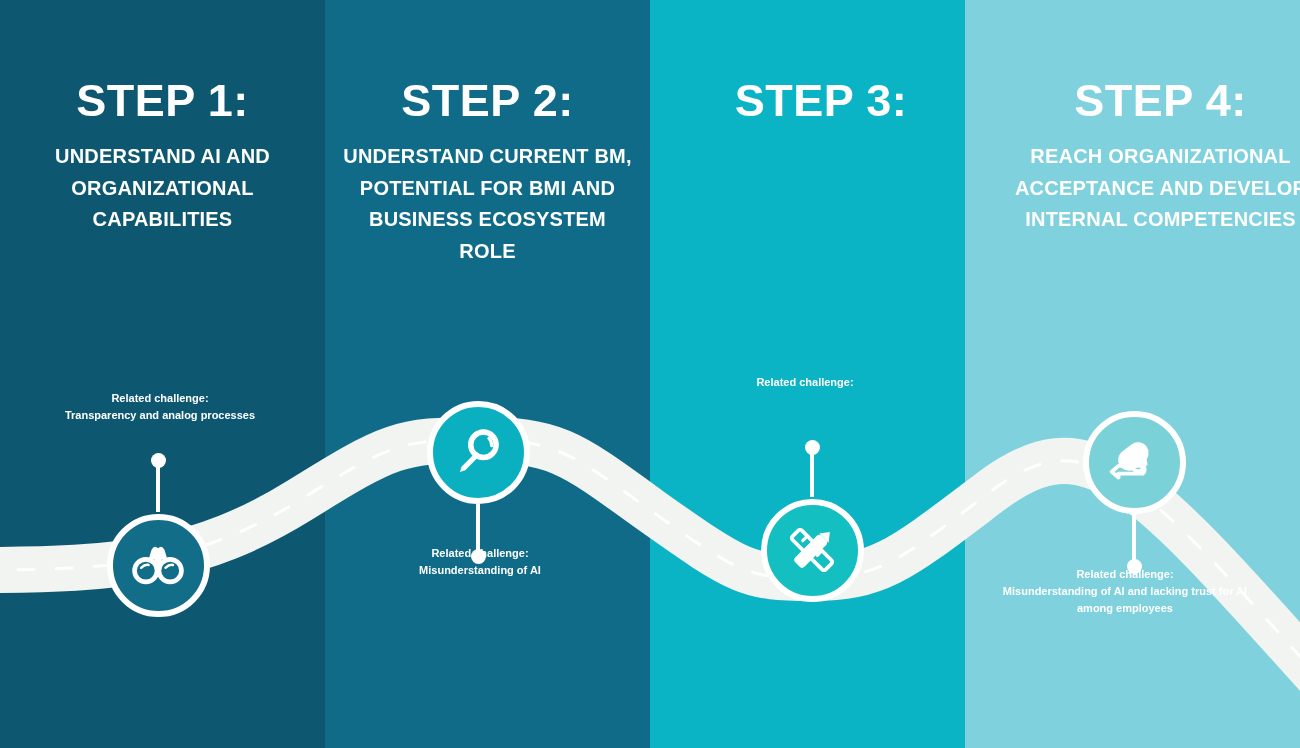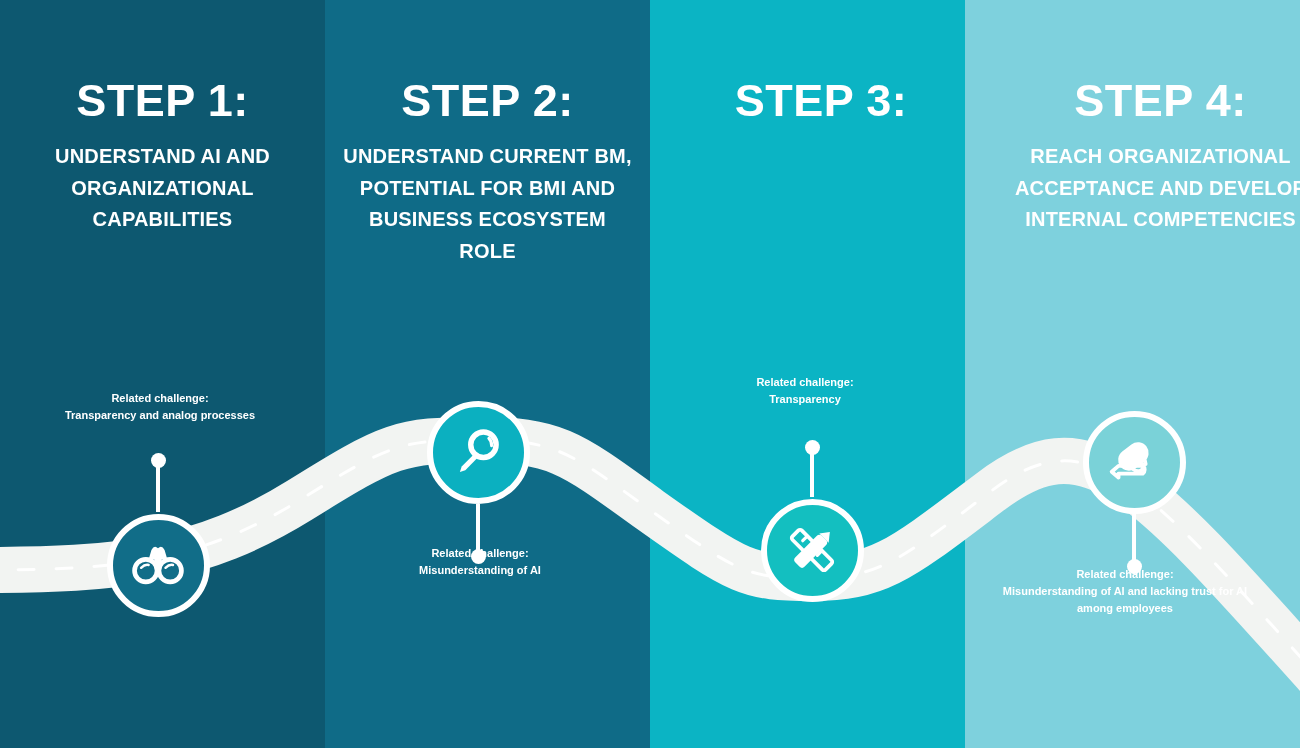--- a/index.html
+++ b/index.html
@@ -154,21 +154,20 @@
     <span class="c-text">Transparency and analog processes</span>
   </div>
 
   <div class="challenge" style="left: 360px; width: 240px; top: 545px; color: rgb(255, 255, 255);">
     <span class="c-label">Related challenge:</span>
     <span class="c-text">Misunderstanding of AI</span>
   </div>
 
   <div class="challenge" style="left: 700px; width: 210px; top: 374px; color: rgb(255, 255, 255);">
     <span class="c-label">Related challenge:</span>
-    <span class="c-text">Transparency</span>
   </div>
 
   <div class="challenge" style="left: 1000px; width: 250px; top: 566px; color: rgb(255, 255, 255);">
     <span class="c-label">Related challenge:</span>
     <span class="c-text">Misunderstanding of AI and lacking trust for AI among employees</span>
   </div>
 
   <div class="marker" style="left:158px; top:565px;">
     <div class="stem" style="height:52px; top:-105px;"></div>
     <div class="knob" style="top:-112px;"></div>

